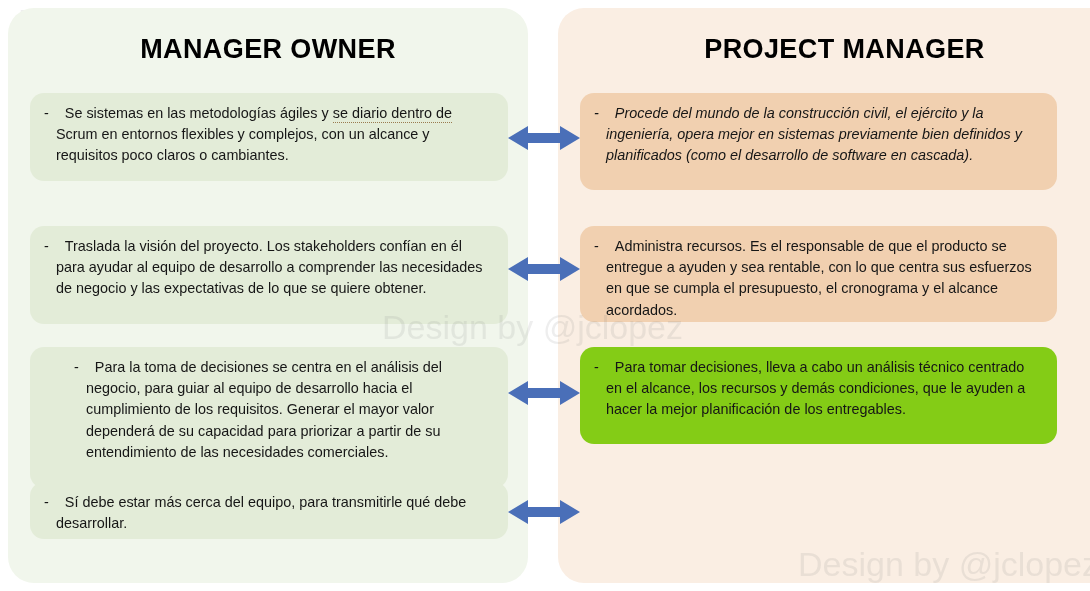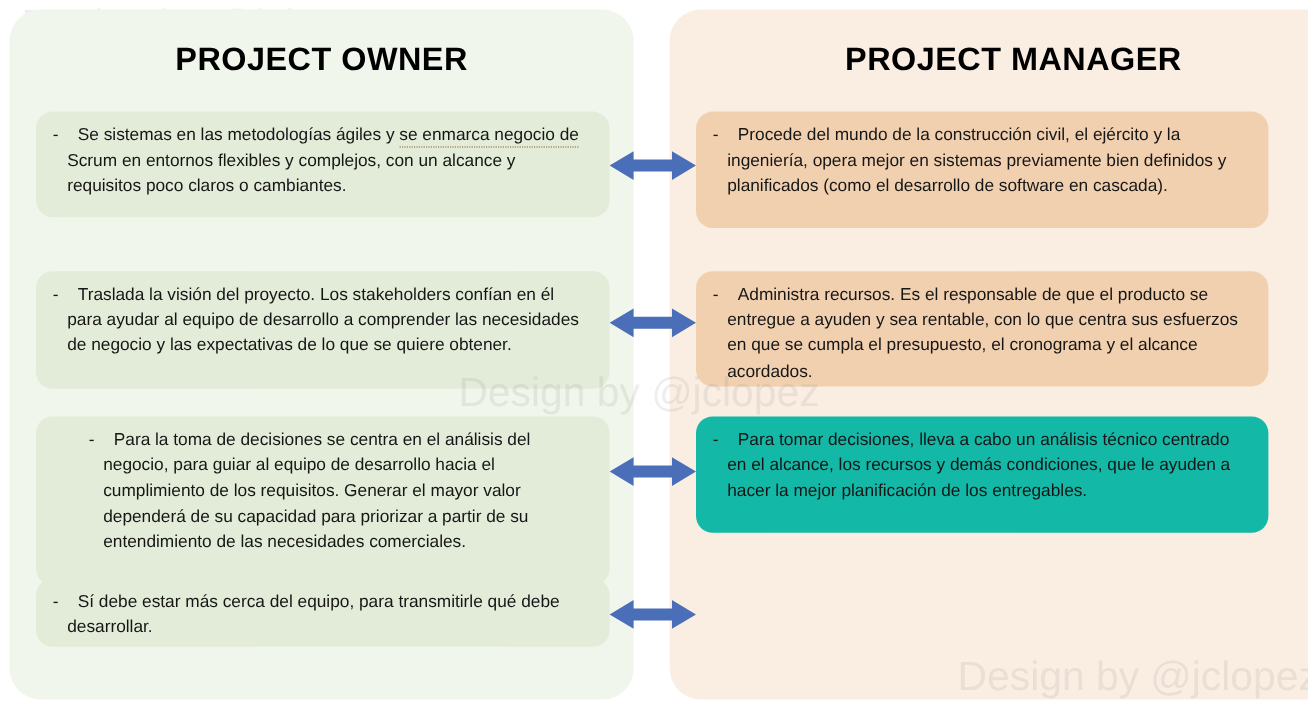--- a/index.html
+++ b/index.html
@@ -63,21 +63,21 @@
     padding-bottom: 1px;
   }
 
   
   .row1 { top: 85px; }
   .row2 { top: 218px; }
   .row3 { top: 339px; }
   .row4 { top: 474px; }
 
   .r1l { height: 88px; }
-  .r1r { height: 97px; }
+  .r1r { height: 97px; font-style: italic; }
   .r2l { height: 98px; }
   .r2r { height: 96px; }
   .r3l { height: 141px; padding-left: 44px; }
   .r3r { height: 97px; }
   .r4l { height: 57px; }
   .r4r { height: 55px; }
 
   
   .arrow {
     position: absolute;
@@ -106,24 +106,24 @@
   #wm-bottom { left: 798px; top: 545px; }
 </style>
 </head>
 <body>
 
 <div id="stage">
 
   <div class="watermark" id="wm-top">Design by @jclopez</div>
 
   <div class="panel" id="panel-left" style="background: rgb(241, 246, 236);">
-    <div class="panel-title">PROJECT OWNER</div>
+    <div class="panel-title">MANAGER OWNER</div>
 
     <div class="card card-left row1 r1l" style="background: rgb(227, 236, 216);">
-      <span class="hang"><span>-</span>&nbsp;<span class="ind"><span>Se sistemas en las metodologías ágiles y </span><span class="underline-dotted">se enmarca negocio de</span> <span>Scrum en entornos flexibles y complejos, con un alcance y requisitos poco claros o cambiantes.</span></span></span>
+      <span class="hang"><span>-</span>&nbsp;<span class="ind"><span>Se sistemas en las metodologías ágiles y </span><span class="underline-dotted">se diario dentro de</span> <span>Scrum en entornos flexibles y complejos, con un alcance y requisitos poco claros o cambiantes.</span></span></span>
     </div>
 
     <div class="card card-left row2 r2l" style="background: rgb(227, 236, 216);">
       <span class="hang"><span>-</span>&nbsp;<span class="ind">Traslada la visión del proyecto. Los stakeholders confían en él para ayudar al equipo de desarrollo a comprender las necesidades de negocio y las expectativas de lo que se quiere obtener.</span></span>
     </div>
 
     <div class="card card-left row3 r3l" style="background: rgb(227, 236, 216);">
       <span class="hang"><span>-</span>&nbsp;<span class="ind">Para la toma de decisiones se centra en el análisis del negocio, para guiar al equipo de desarrollo hacia el cumplimiento de los requisitos. Generar el mayor valor dependerá de su capacidad para priorizar a partir de su entendimiento de las necesidades comerciales.</span></span>
     </div>
 
@@ -136,21 +136,21 @@
     <div class="panel-title">PROJECT MANAGER</div>
 
     <div class="card card-right row1 r1r" style="background: rgb(241, 208, 176);">
       <span class="hang"><span>-</span>&nbsp;<span class="ind">Procede del mundo de la construcción civil, el ejército y la ingeniería, opera mejor en sistemas previamente bien definidos y planificados (como el desarrollo de software en cascada).</span></span>
     </div>
 
     <div class="card card-right row2 r2r" style="background: rgb(241, 208, 176);">
       <span class="hang"><span>-</span>&nbsp;<span class="ind">Administra recursos. Es el responsable de que el producto se entregue a ayuden y sea rentable, con lo que centra sus esfuerzos en que se cumpla el presupuesto, el cronograma y el alcance acordados.</span></span>
     </div>
 
-    <div class="card card-right row3 r3r" style="background: #14b8a6;">
+    <div class="card card-right row3 r3r" style="background: #84cc16;">
       <span class="hang"><span>-</span>&nbsp;<span class="ind">Para tomar decisiones, lleva a cabo un análisis técnico centrado en el alcance, los recursos y demás condiciones, que le ayuden a hacer la mejor planificación de los entregables.</span></span>
     </div>
 
   </div>
 
   <div class="arrow a1">
     <svg viewBox="0 0 72 34" xmlns="http://www.w3.org/2000/svg" aria-hidden="true">
       <path class="arrow-path" d="M0 17 L20 5 L20 12 L52 12 L52 5 L72 17 L52 29 L52 22 L20 22 L20 29 Z" fill="#4a6fb8"></path>
     </svg>
   </div>

